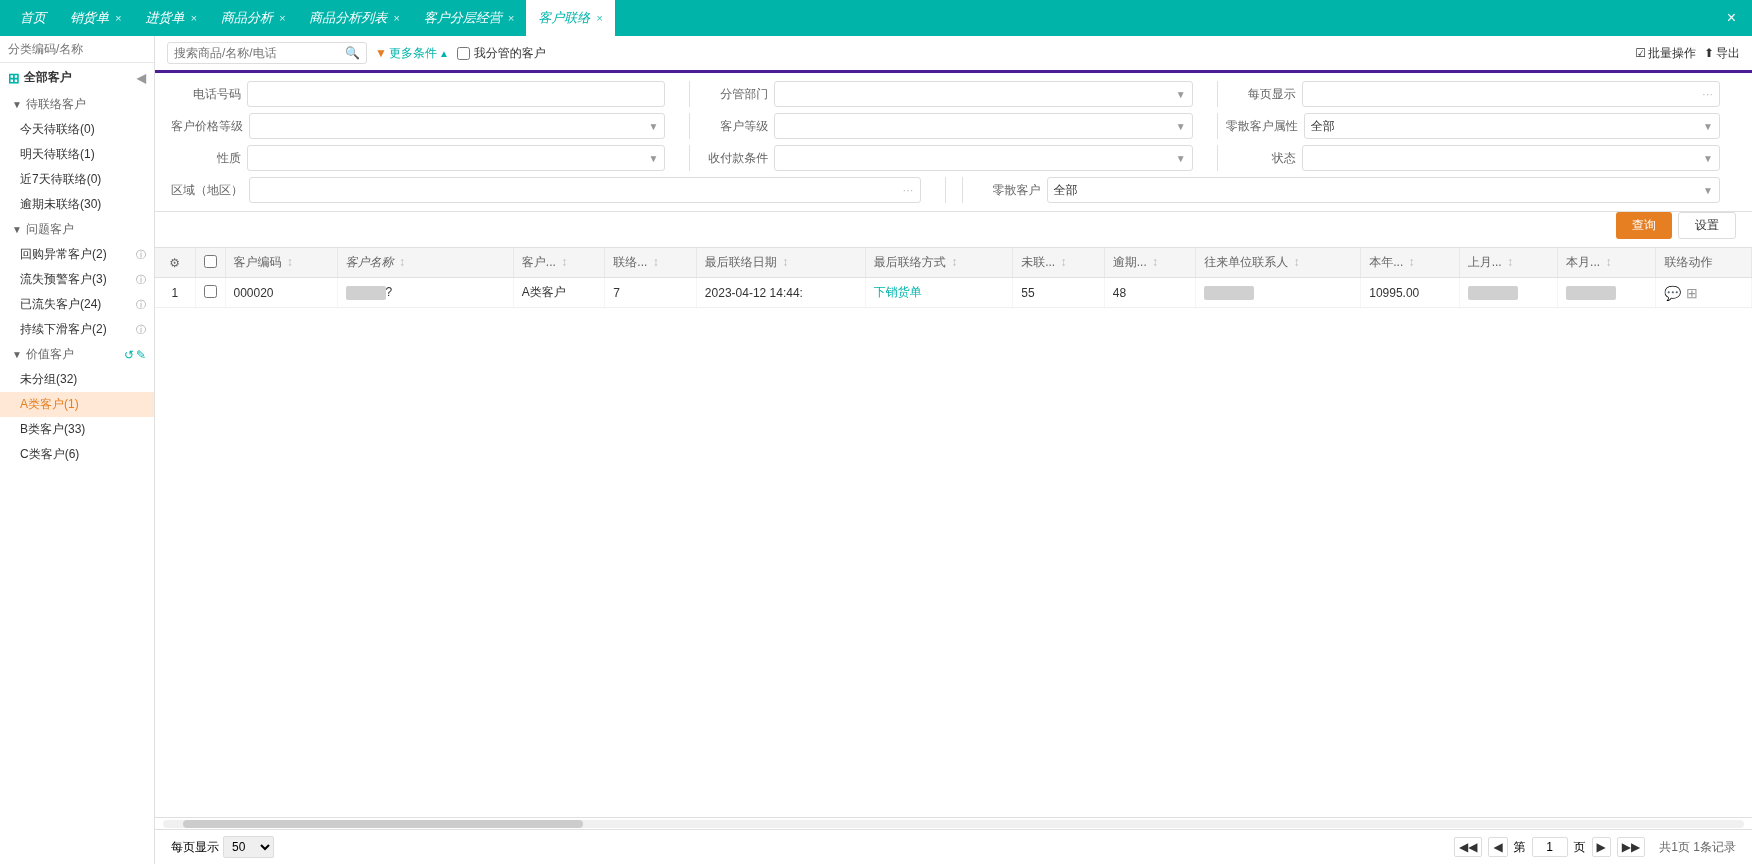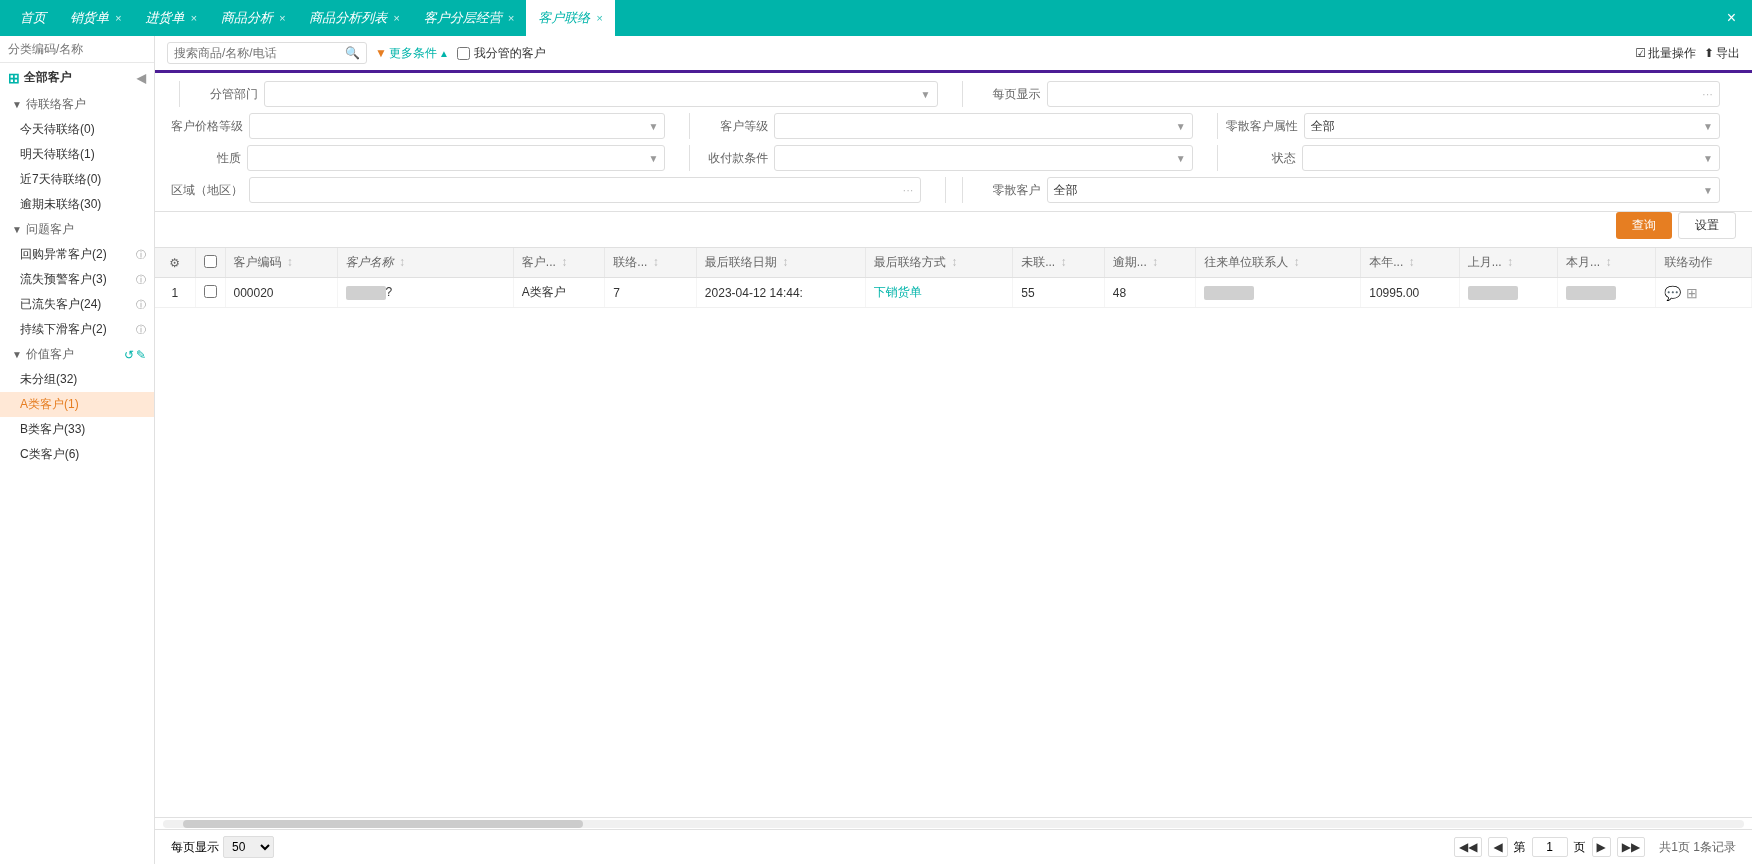--- a/index.html
+++ b/index.html
@@ -280,20 +280,24 @@
           <span>⬆</span>
           <span>导出</span>
         </div>
       </div>
     </div>
 
     <div class="adv-filter-wrapper">
       <div class="adv-filter">
 
         <div class="adv-filter-row">
+          <div class="filter-field">
+            <label>电话号码</label>
+            <div class="field-input"></div>
+          </div>
           <div class="filter-divider"></div>
           <div class="filter-field">
             <label>分管部门</label>
             <div class="field-input">
               <span></span>
                 <span class="caret">▼</span>
             </div>
           </div>
           <div class="filter-divider"></div>
           <div class="filter-field">

